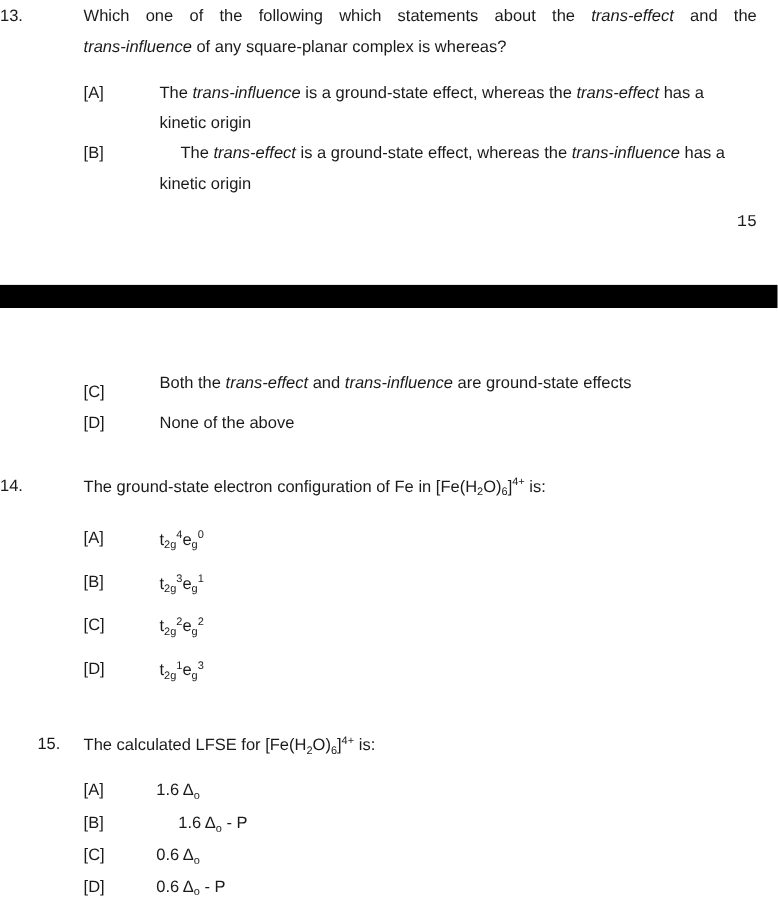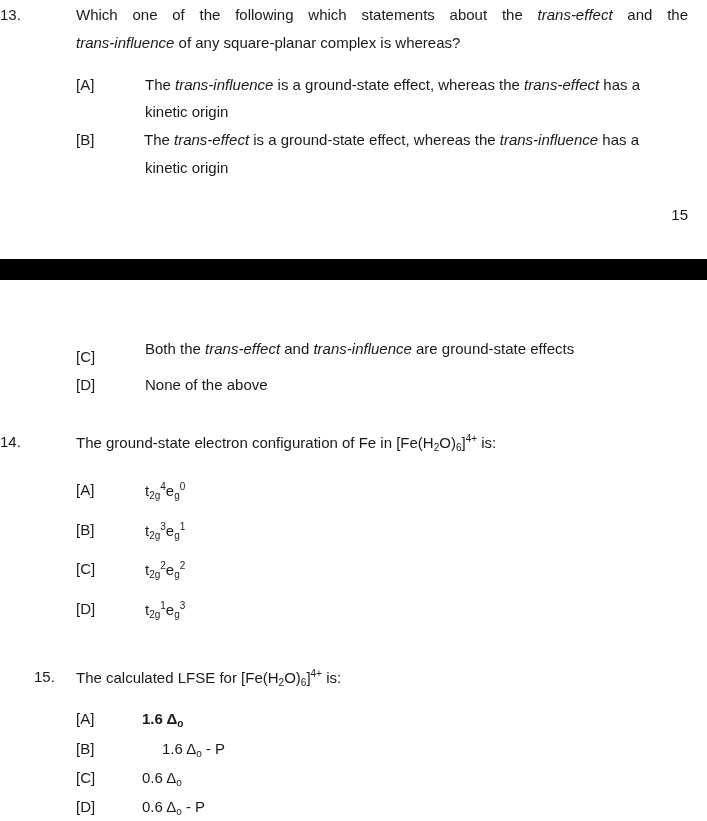--- a/index.html
+++ b/index.html
@@ -6,30 +6,30 @@
     body {
       width: 707px; height: 821px; background: #ffffff; color: #1a1a1a;
       font-family: "Liberation Sans", sans-serif; font-size: 15px;
       position: relative; overflow: hidden;
     }
     .abs { position: absolute; white-space: nowrap; }
     .qnum { left: 0; }
     .stem { left: 76px; }
     .opt-label { left: 76px; }
     .opt-text { left: 145px; }
-    .opt-text2 { left: 144px; }
+    .opt-text2 { left: 164px; }
     .opt-text-c { left: 142px; }
     i { }
     .sub { vertical-align: -3px; font-size: 10px; }
     .sup { vertical-align: 6px; font-size: 10px; }
     .justify-line { width: 612px; text-align: justify; text-align-last: justify; }
     .page-break {
       position: absolute; left: 0; top: 259px; width: 707px; height: 21px; background: #000000;
     }
-    .page-num { right: 19px; top: 206px; font-size: 15px; }
+    .page-num { right: 19px; top: 193px; font-size: 15px; font-family: Liberation Mono, monospace; }
   </style>
 </head>
 <body>
 
 <div class="abs qnum" style="top:6px;">13.</div>
 <div class="abs stem justify-line" style="top:6px;"><span>Which one of the following which statements about the </span><i>trans-effect</i><span> and the</span></div>
 <div class="abs stem" style="top:34px;"><i>trans-influence</i><span> of any square-planar complex is whereas?</span></div>
 
 <div class="abs opt-label" style="top:76px;">[A]</div>
 <div class="abs opt-text" style="top:76px;"><span>The </span><i>trans-influence</i><span> is a ground-state effect, whereas the </span><i>trans-effect</i><span> has a</span></div>
@@ -61,21 +61,21 @@
 <div class="abs opt-label" style="top:560px;">[C]</div>
 <div class="abs opt-text" style="top:560px;"><span>t</span><span class="sub">2g</span><span class="sup">2</span><span>e</span><span class="sub">g</span><span class="sup">2</span></div>
 
 <div class="abs opt-label" style="top:600px;">[D]</div>
 <div class="abs opt-text" style="top:600px;"><span>t</span><span class="sub">2g</span><span class="sup">1</span><span>e</span><span class="sub">g</span><span class="sup">3</span></div>
 
 <div class="abs qnum" style="top:668px;margin-left:34px;">15.</div>
 <div class="abs stem" style="top:668px;"><span>The calculated LFSE for [Fe(H</span><span class="sub">2</span><span>O)</span><span class="sub">6</span><span>]</span><span class="sup">4+</span><span> is:</span></div>
 
 <div class="abs opt-label" style="top:710px;">[A]</div>
-<div class="abs opt-text-c" style="top:710px;font-weight:bold;"><span>1.6 Δ</span><span class="sub">o</span><span></span></div>
+<div class="abs opt-text-c" style="top:710px;"><span>1.6 Δ</span><span class="sub">o</span><span></span></div>
 
 <div class="abs opt-label" style="top:740px;">[B]</div>
 <div class="abs opt-text-c" style="top:740px;margin-left:20px;"><span>1.6 Δ</span><span class="sub">o</span><span> - P</span></div>
 
 <div class="abs opt-label" style="top:769px;">[C]</div>
 <div class="abs opt-text-c" style="top:769px;text-align:center;"><span>0.6 Δ</span><span class="sub">o</span><span></span></div>
 
 <div class="abs opt-label" style="top:798px;">[D]</div>
 <div class="abs opt-text-c" style="top:798px;"><span>0.6 Δ</span><span class="sub">o</span><span> - P</span></div>
 

